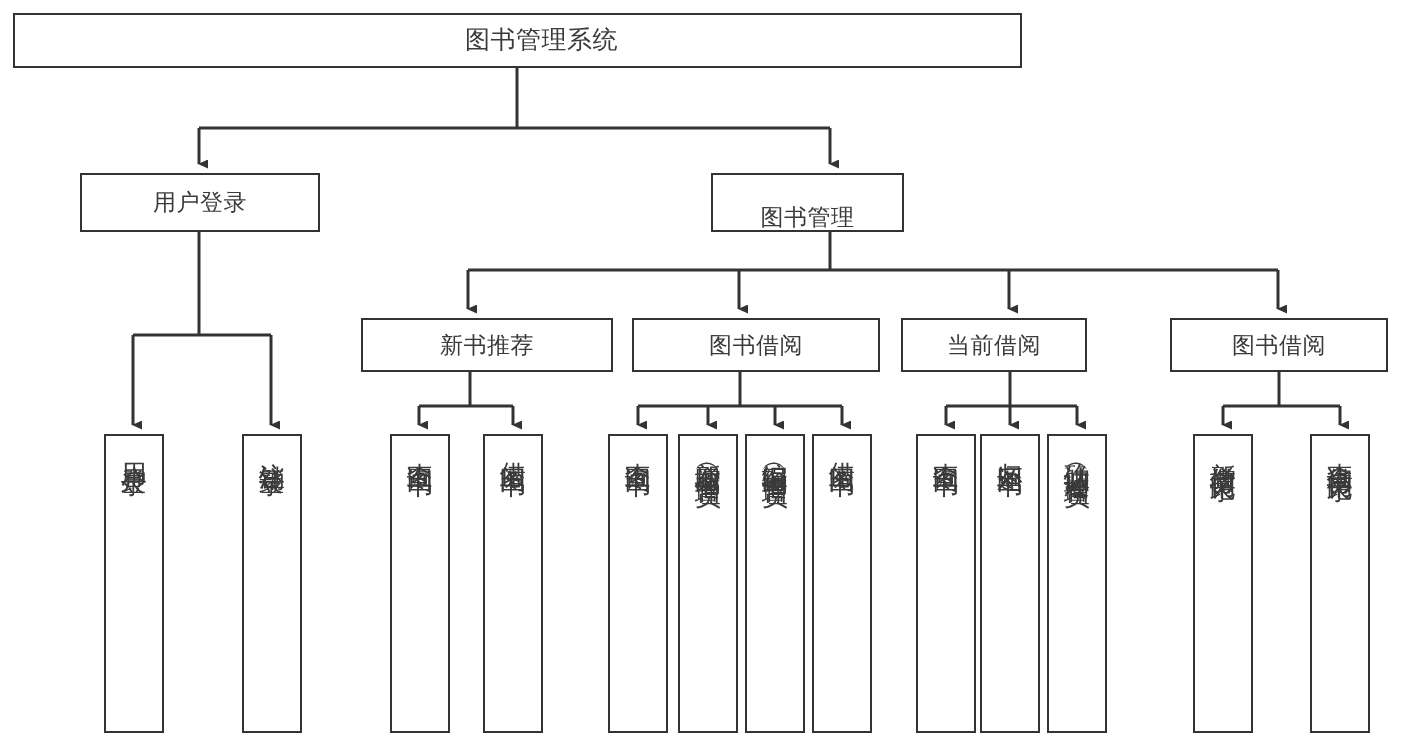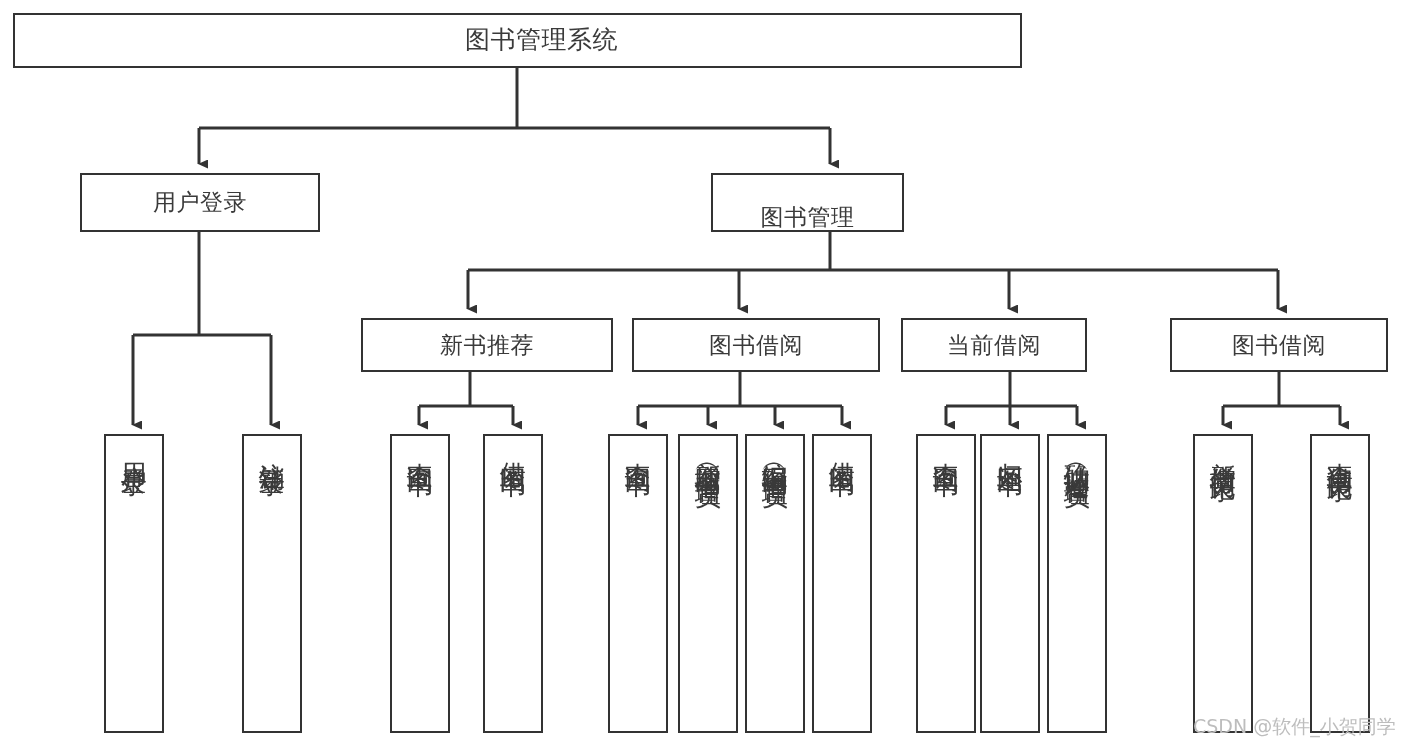--- a/index.html
+++ b/index.html
@@ -178,15 +178,14 @@
   <div class="node leaf" style="left:1047px; top:434px; width:60px; height:299px;">
     <span class="label">确认归还（管理员）</span>
   </div>
   <div class="node leaf" style="left:1193px; top:434px; width:60px; height:299px;">
     <span class="label">新增借阅记录</span>
   </div>
   <div class="node leaf" style="left:1310px; top:434px; width:60px; height:299px;">
     <span class="label">查询借阅记录</span>
   </div>
 
-  <div class="watermark" style="left:1193px; top:714px;">CSDN @软件_小贺同学</div>
 
 </div>
 
 </body></html>

